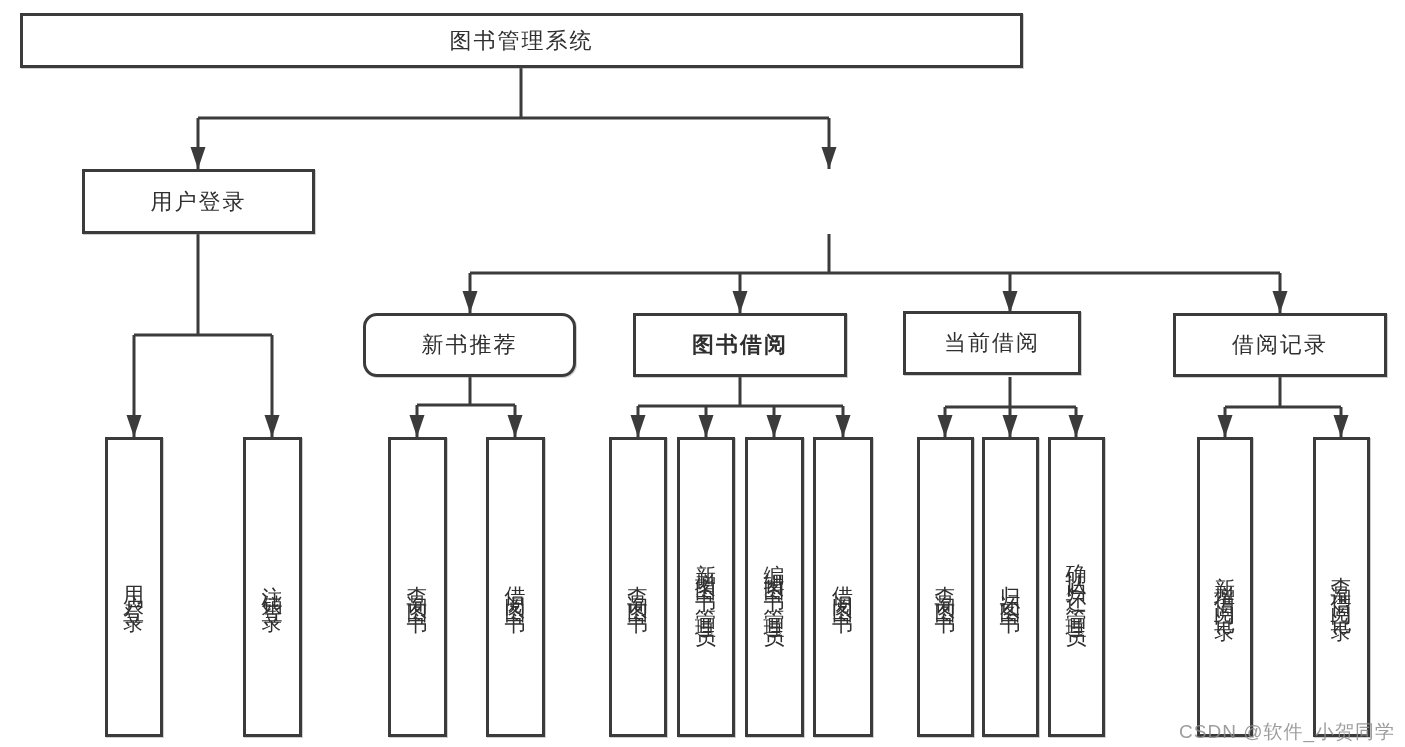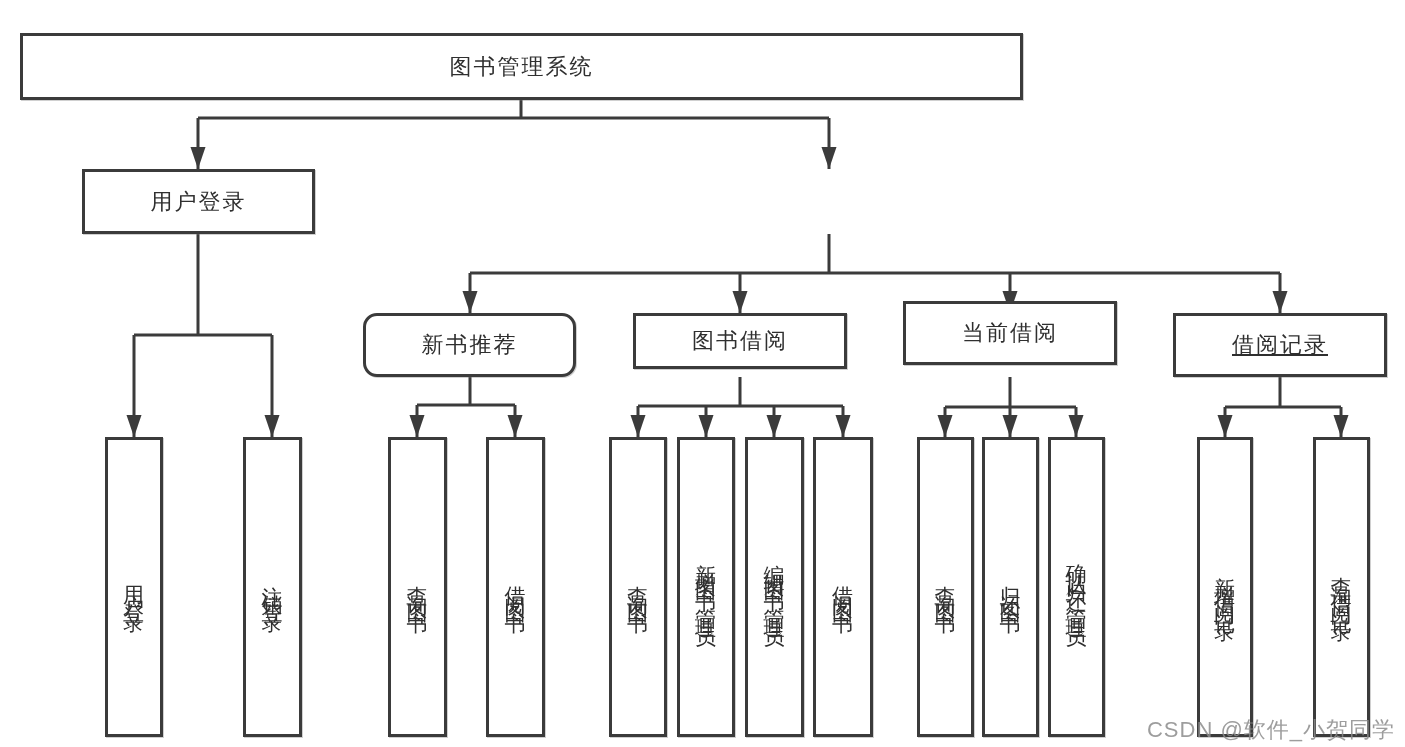--- a/index.html
+++ b/index.html
@@ -45,21 +45,21 @@
     font-size: 21px;
     letter-spacing: 9px;
     line-height: 1;
     white-space: nowrap;
   }
 
   .watermark {
     position: absolute;
     right: 10px;
     bottom: 2px;
-    font-size: 22px;
+    font-size: 19px;
     color: rgba(140, 140, 140, 0.85);
     letter-spacing: 1px;
     white-space: nowrap;
     z-index: 5;
   }
 </style>
 </head>
 <body>
 
 <div class="canvas">
@@ -97,28 +97,28 @@
       <polygon points="766.5,415 781.5,415 774,437"></polygon>
       <polygon points="835.5,415 850.5,415 843,437"></polygon>
       <polygon points="937.5,415 952.5,415 945,437"></polygon>
       <polygon points="1002.5,415 1017.5,415 1010,437"></polygon>
       <polygon points="1068.5,415 1083.5,415 1076,437"></polygon>
       <polygon points="1217.5,415 1232.5,415 1225,437"></polygon>
       <polygon points="1333.5,415 1348.5,415 1341,437"></polygon>
     </g>
   </svg>
 
-  <div class="box hbox" style="left:20px; top:13px; width:1003px; height:67px;margin-top:20px;">图书管理系统</div>
+  <div class="box hbox" style="left:20px; top:13px; width:1003px; height:55px;">图书管理系统</div>
 
   <div class="box hbox" style="left:82px; top:169px; width:233px; height:65px;">用户登录</div>
 
   <div class="box hbox" style="left:363px; top:313px; width:213px; height:64px;border-radius:14px;">新书推荐</div>
-  <div class="box hbox" style="left:633px; top:313px; width:214px; height:56px;">图书借阅</div>
-  <div class="box hbox" style="left:903px; top:301px; width:214px; height:64px;">当前借阅</div>
-  <div class="box hbox" style="left:1173px; top:313px; width:214px; height:64px;text-decoration:underline;">借阅记录</div>
+  <div class="box hbox" style="left:633px; top:313px; width:214px; height:64px;font-weight:bold;">图书借阅</div>
+  <div class="box hbox" style="left:903px; top:311px; width:178px; height:64px;">当前借阅</div>
+  <div class="box hbox" style="left:1173px; top:313px; width:214px; height:64px;">借阅记录</div>
 
   <div class="box vbox" style="left:105px; top:437px; width:58px; height:300px;">
     <span>用户登录</span>
   </div>
   <div class="box vbox" style="left:243px; top:437px; width:59px; height:300px;">
     <span>注销登录</span>
   </div>
 
   <div class="box vbox" style="left:388px; top:437px; width:59px; height:300px;">
     <span>查询图书</span>

